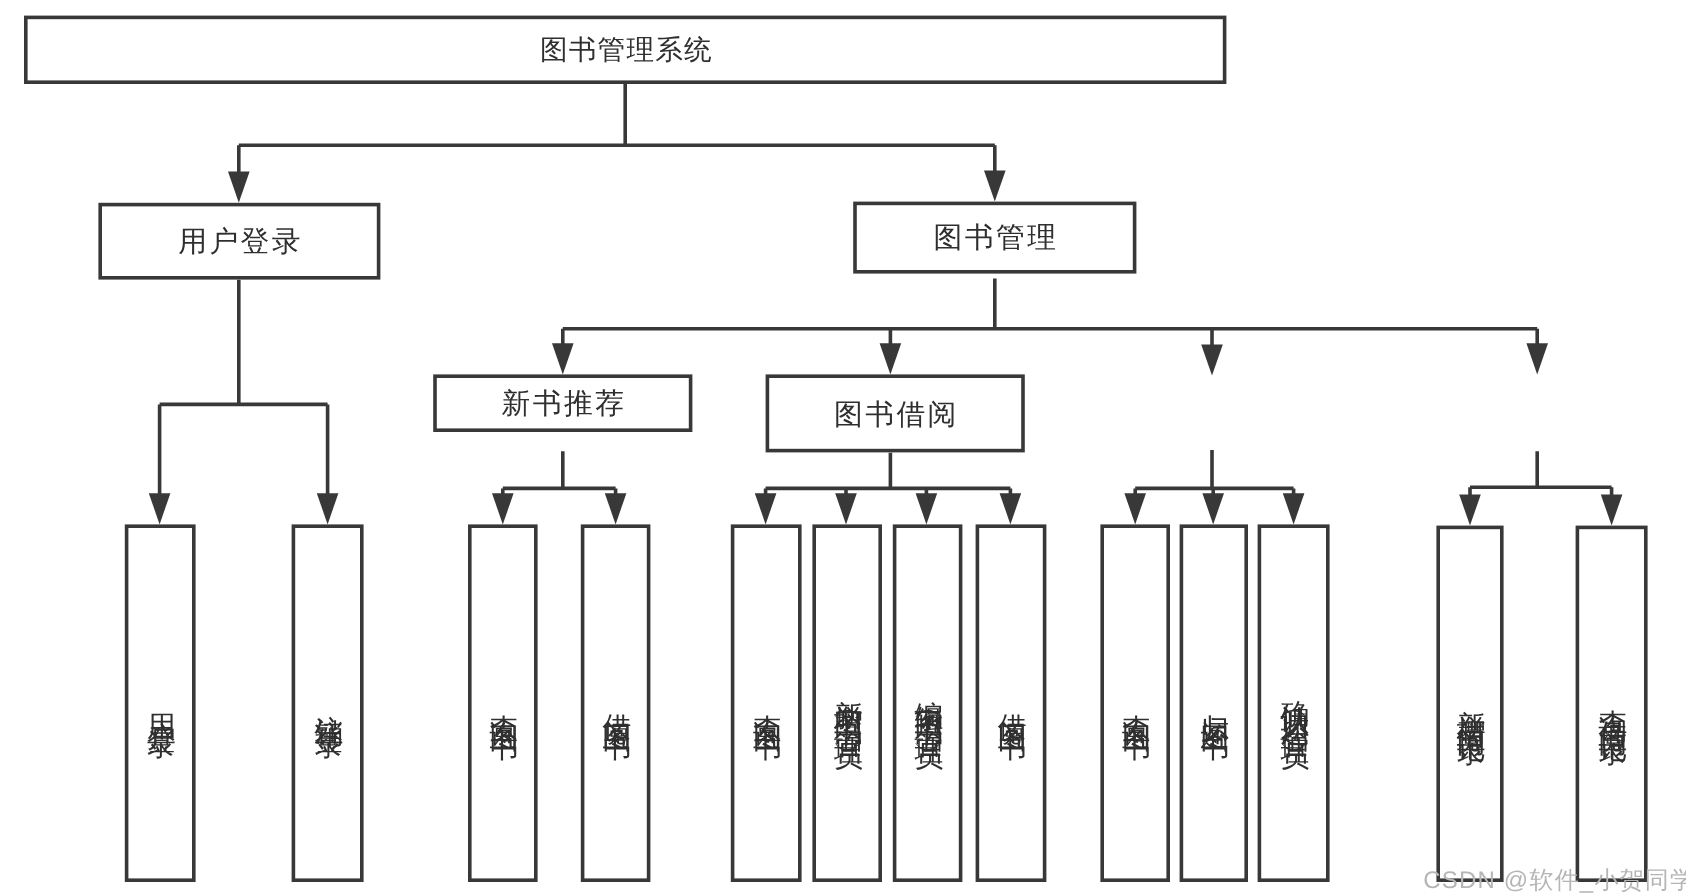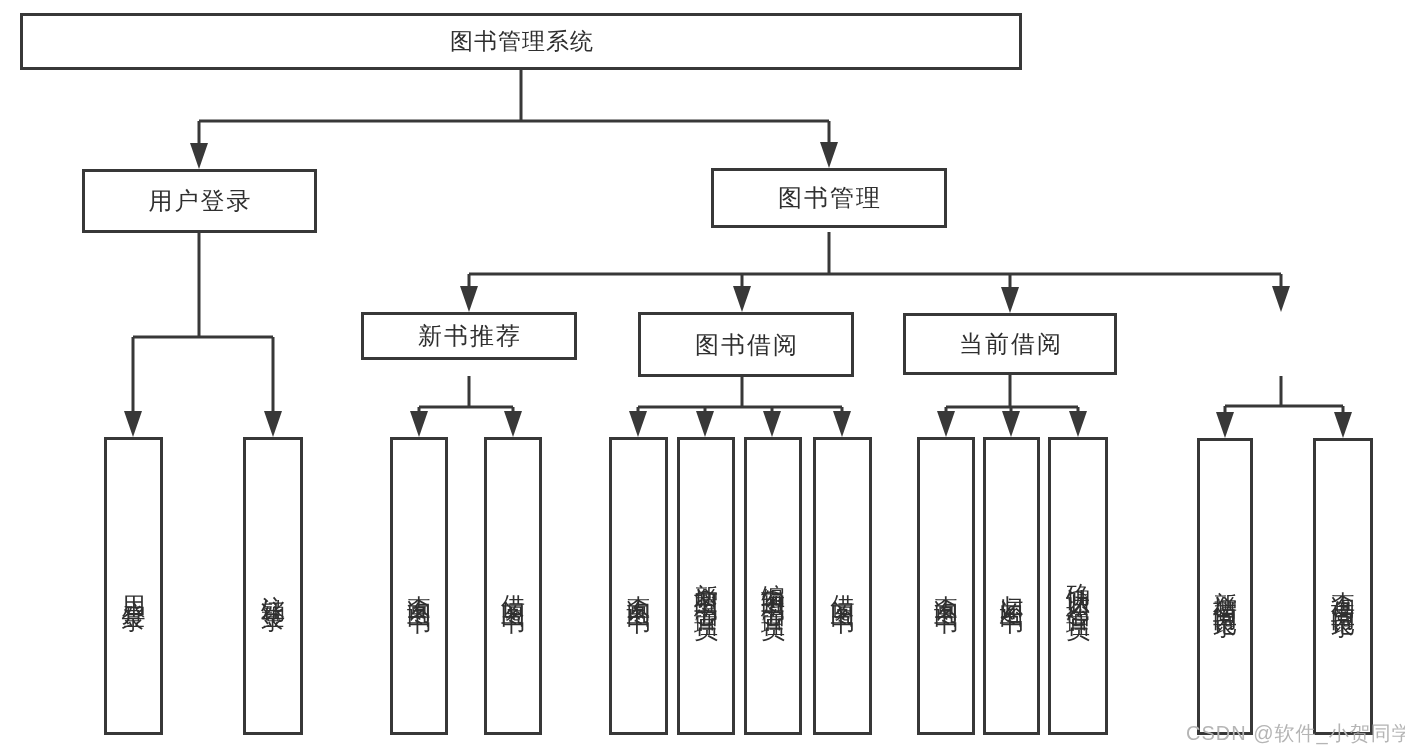--- a/index.html
+++ b/index.html
@@ -97,23 +97,20 @@
   <div class="node h" style="left:711px; top:168px; width:236px; height:60px;">
     <span>图书管理</span>
   </div>
 
   <div class="node h" style="left:361px; top:312px; width:216px; height:48px;">
     <span>新书推荐</span>
   </div>
   <div class="node h" style="left:638px; top:312px; width:216px; height:65px;">
     <span>图书借阅</span>
   </div>
-  <div class="node h" style="left:903px; top:313px; width:214px; height:62px;">
-    <span>当前借阅</span>
-  </div>
 
   <div class="node v" style="left:104px; top:437px; width:59px; height:298px;">
     <span>用户登录</span>
   </div>
   <div class="node v" style="left:243px; top:437px; width:60px; height:298px;">
     <span>注销登录</span>
   </div>
   <div class="node v" style="left:390px; top:437px; width:58px; height:298px;">
     <span>查询图书</span>
   </div>

